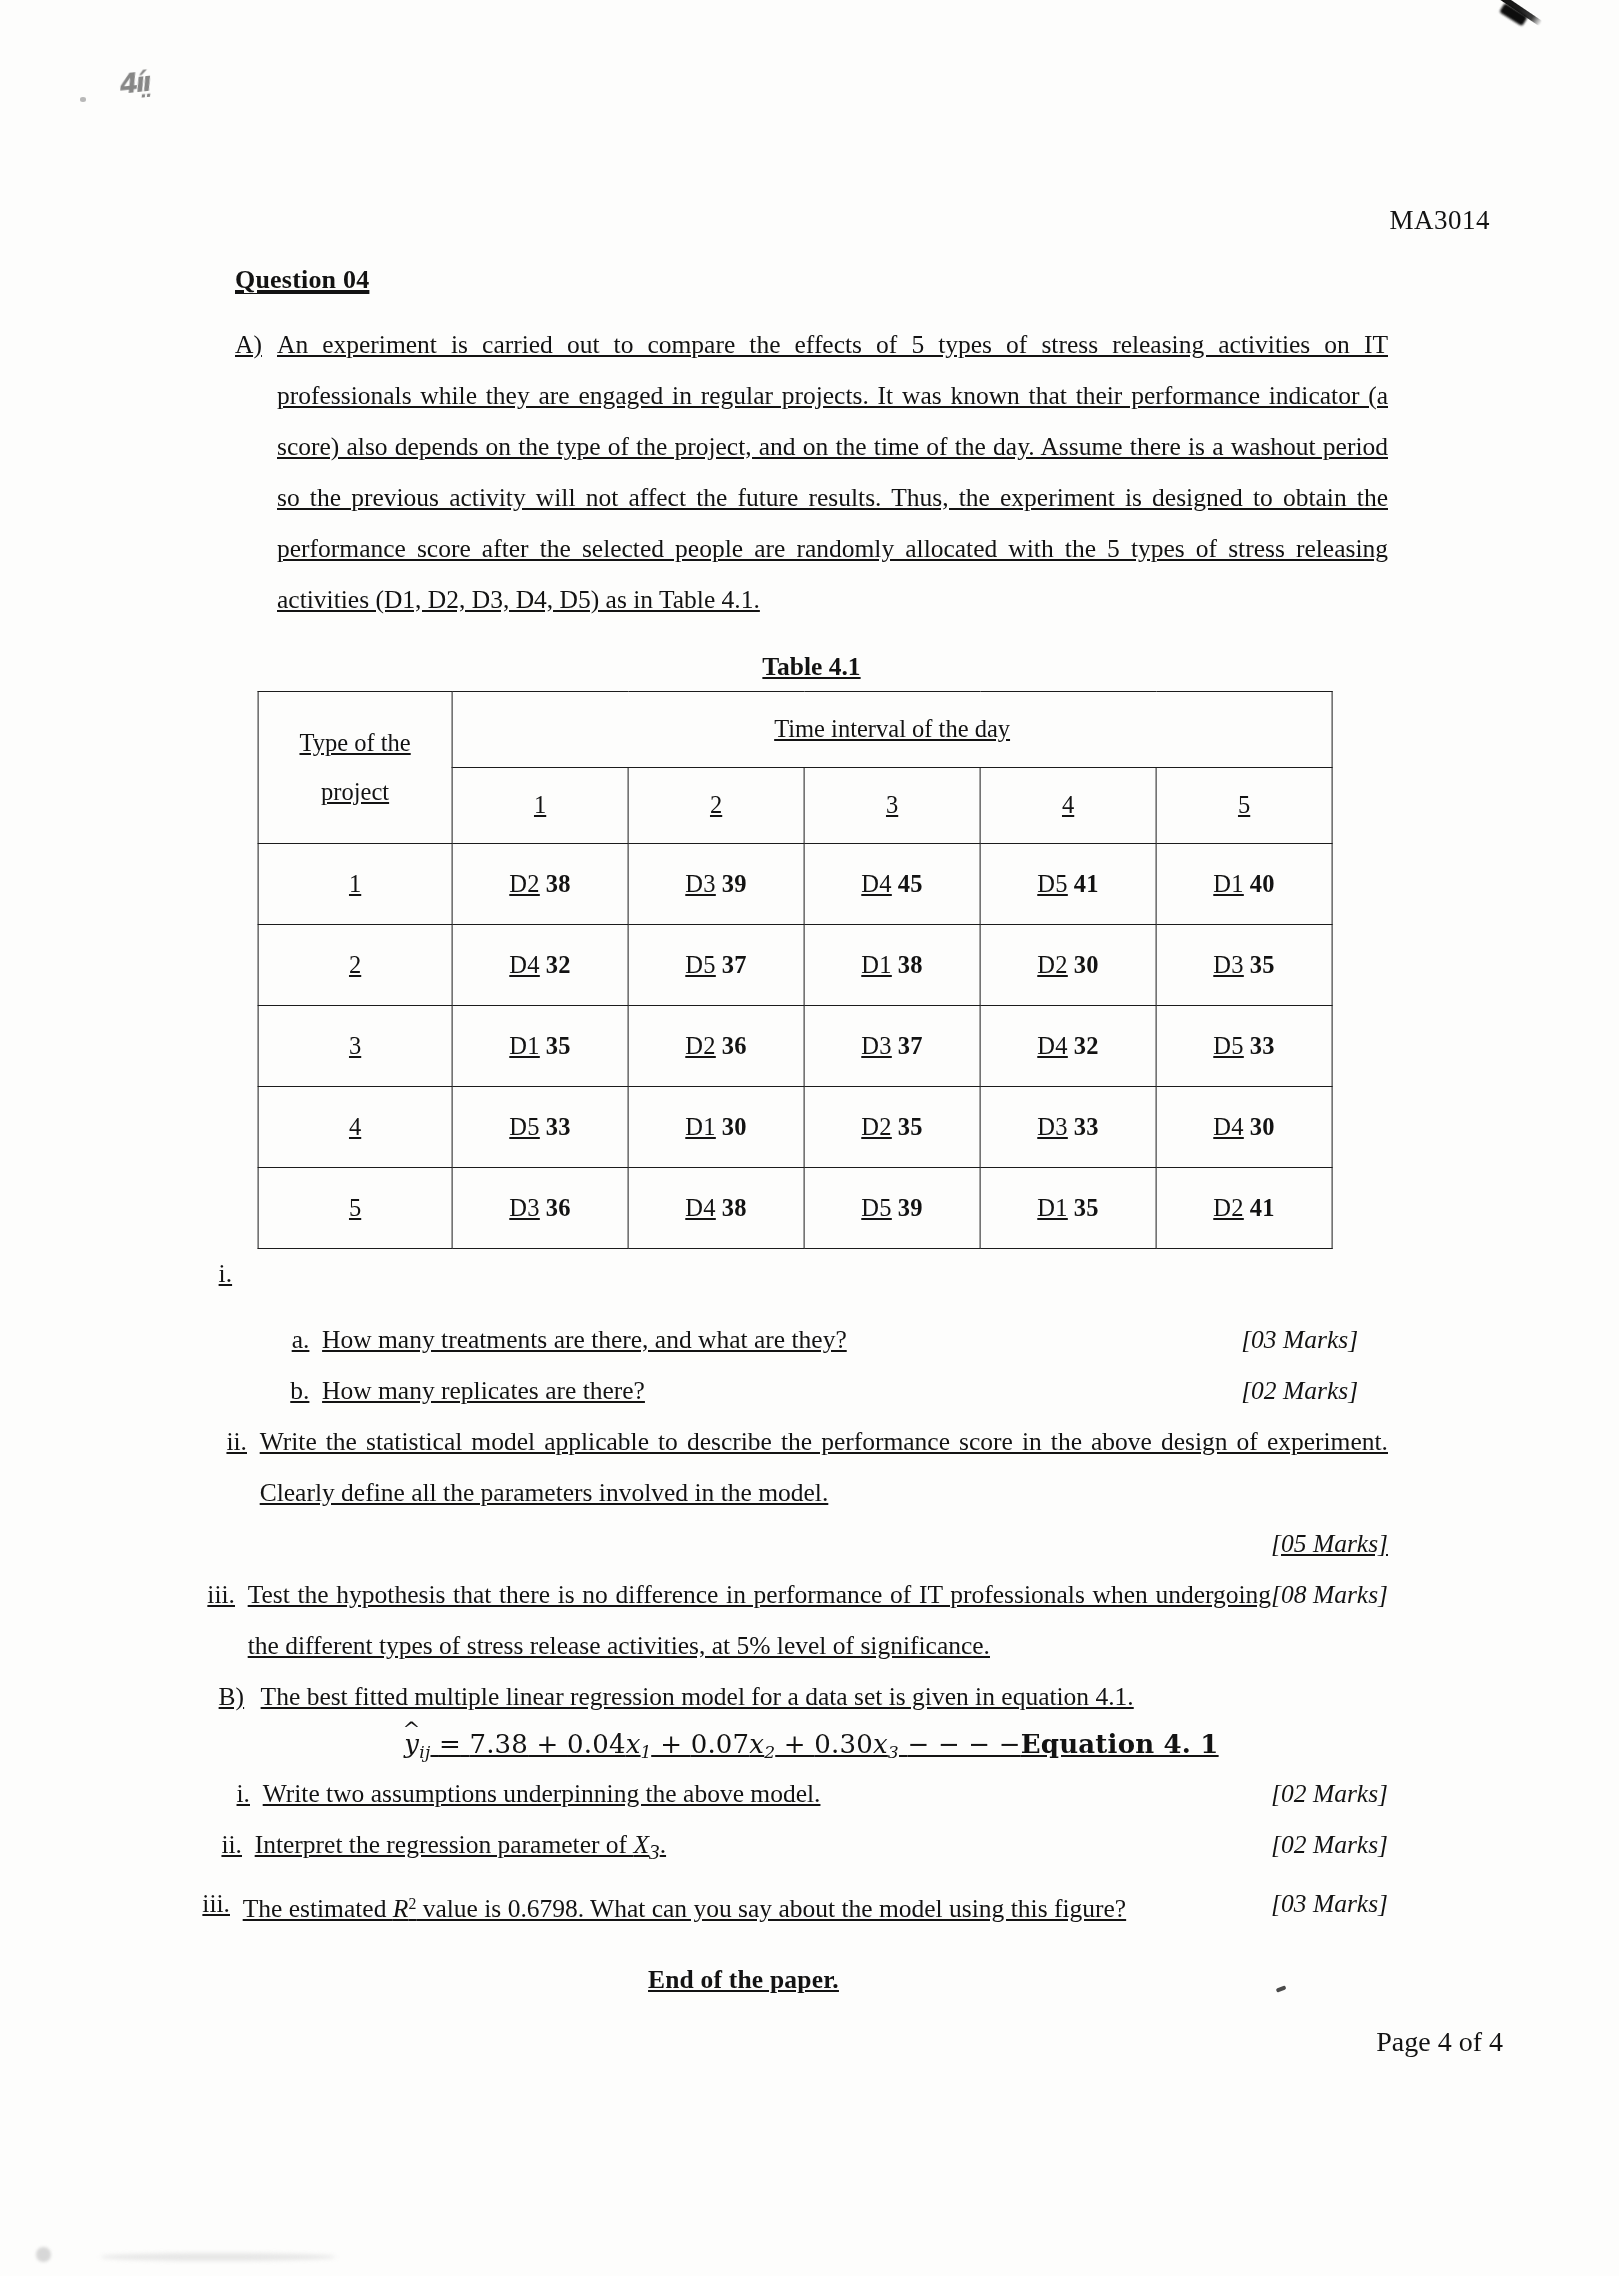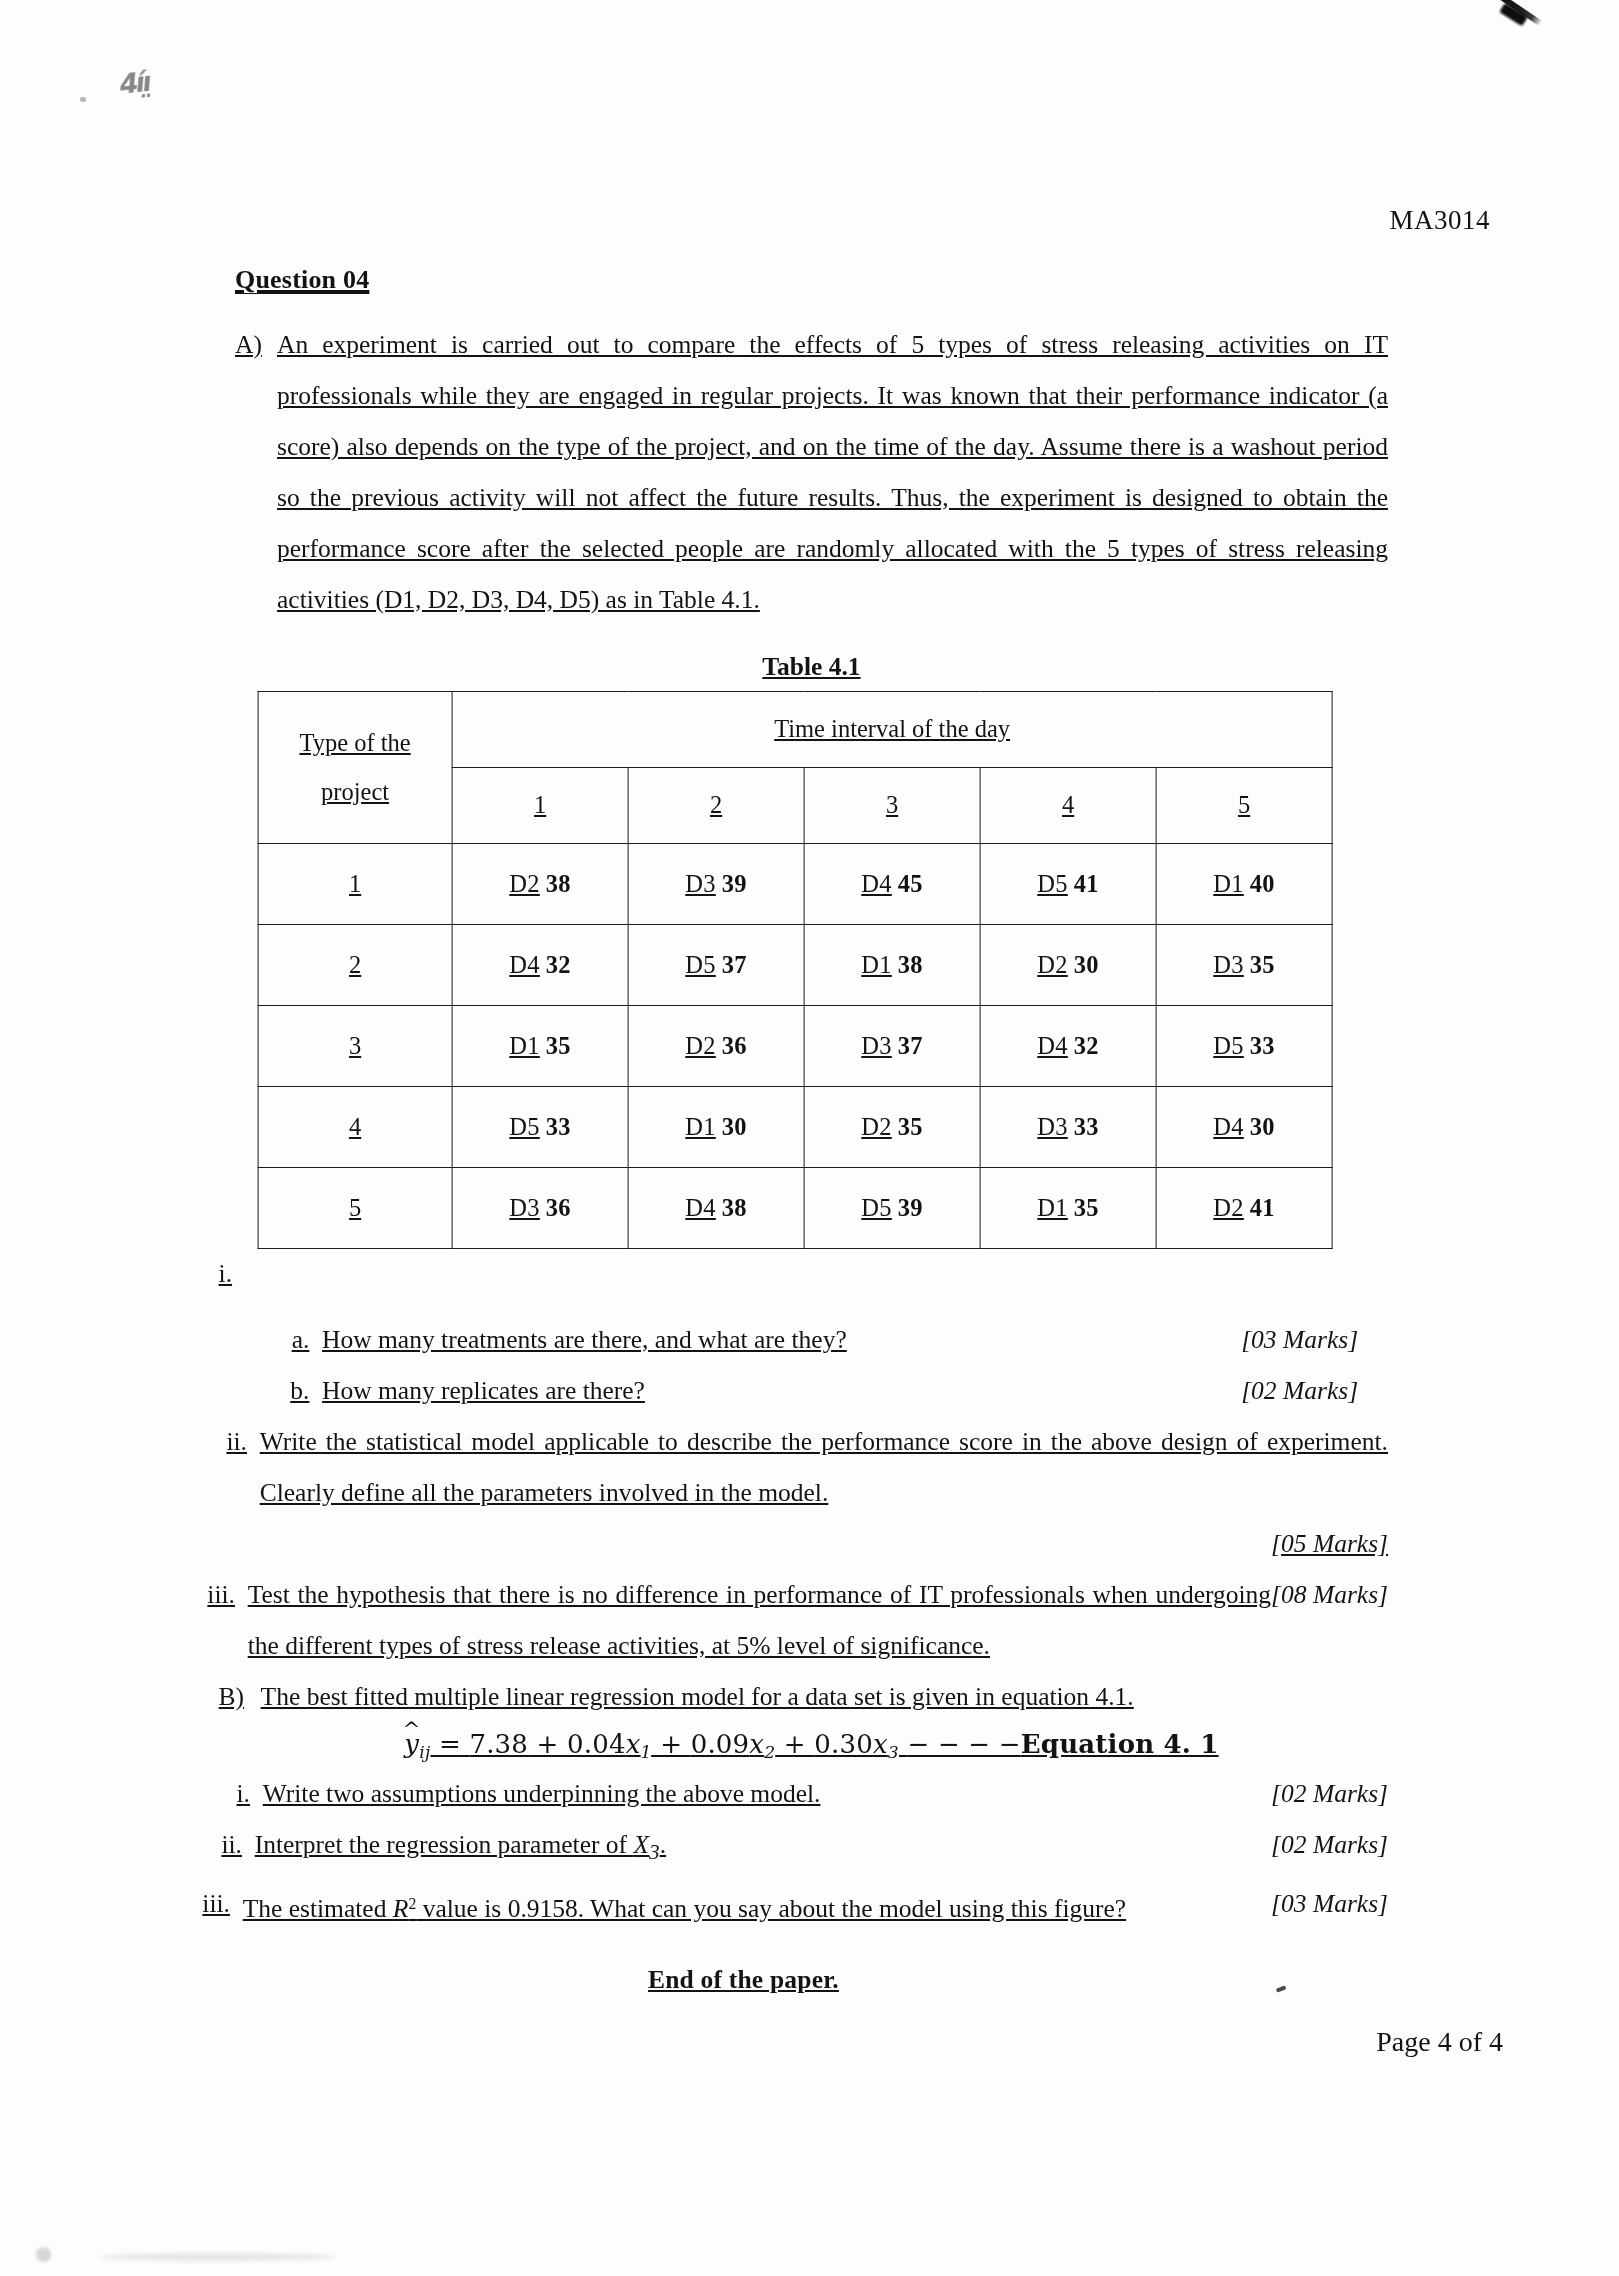--- a/index.html
+++ b/index.html
@@ -432,21 +432,21 @@
     <div class="part" style="margin-left:-16.4px;">
       <div class="part-marker">B)</div>
       <div class="part-body nojust" style="text-align:left;">The best fitted multiple linear regression model for a data set is given in equation 4.1.</div>
     </div>
 
     <div class="eq">
       <span class="hat-y">y</span><sub>ij</sub>
       <span>=</span>
       <span>7.38</span>
       + <span>0.04</span><i>x</i><sub>1</sub>
-      + <span>0.09</span><i>x</i><sub>2</sub>
+      + <span>0.07</span><i>x</i><sub>2</sub>
       + <span>0.30</span><i>x</i><sub>3</sub>
       <span>− − − −</span><span class="bold">Equation 4. 1</span>
     </div>
 
     <div class="item lvl-b-sub" style="margin-left:-36px;">
       <div class="mk">i.</div>
       <div class="bd nojust">
         <span class="marks-right">[02 Marks]</span>
         <span>Write two assumptions underpinning the above model.</span>
       </div>
@@ -456,21 +456,21 @@
       <div class="mk">ii.</div>
       <div class="bd nojust">
         <span class="marks-right">[02 Marks]</span>
         <span>Interpret the regression parameter of </span><i>X</i><sub class="ital">3</sub><span>.</span>
       </div>
     </div>
 
     <div class="item lvl-b-sub" style="margin-left:-56px;">
       <div class="mk">iii.</div>
       <div class="bd">
-        <span>The estimated </span><i>R</i><sup class="sq">2</sup><span> value is 0.9158. What can you say about the model using this figure?</span>
+        <span>The estimated </span><i>R</i><sup class="sq">2</sup><span> value is 0.6798. What can you say about the model using this figure?</span>
         <span class="marks-right">[03 Marks]</span>
       </div>
     </div>
 
     <div class="end-line">End of the paper.</div>
 
   </div>
 
   <div class="page-num">Page 4 of 4</div>
 

